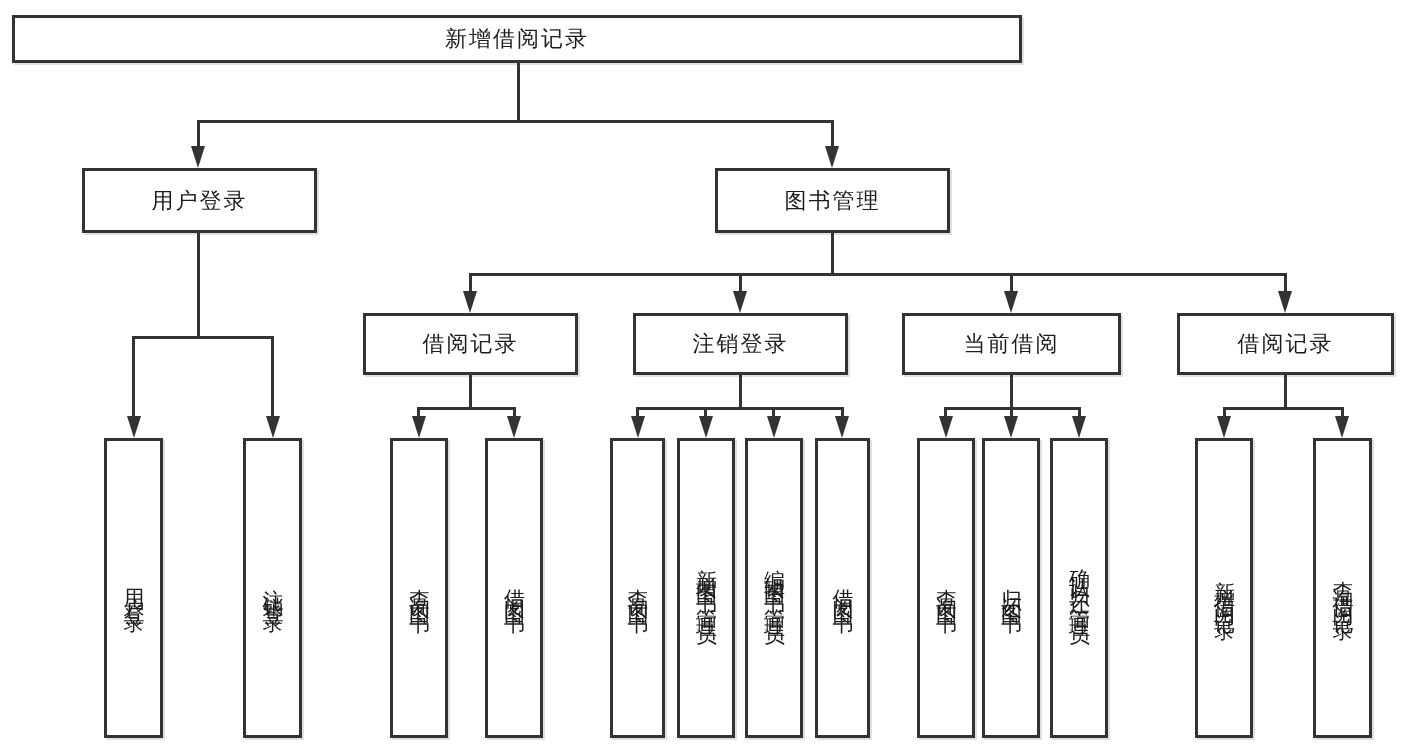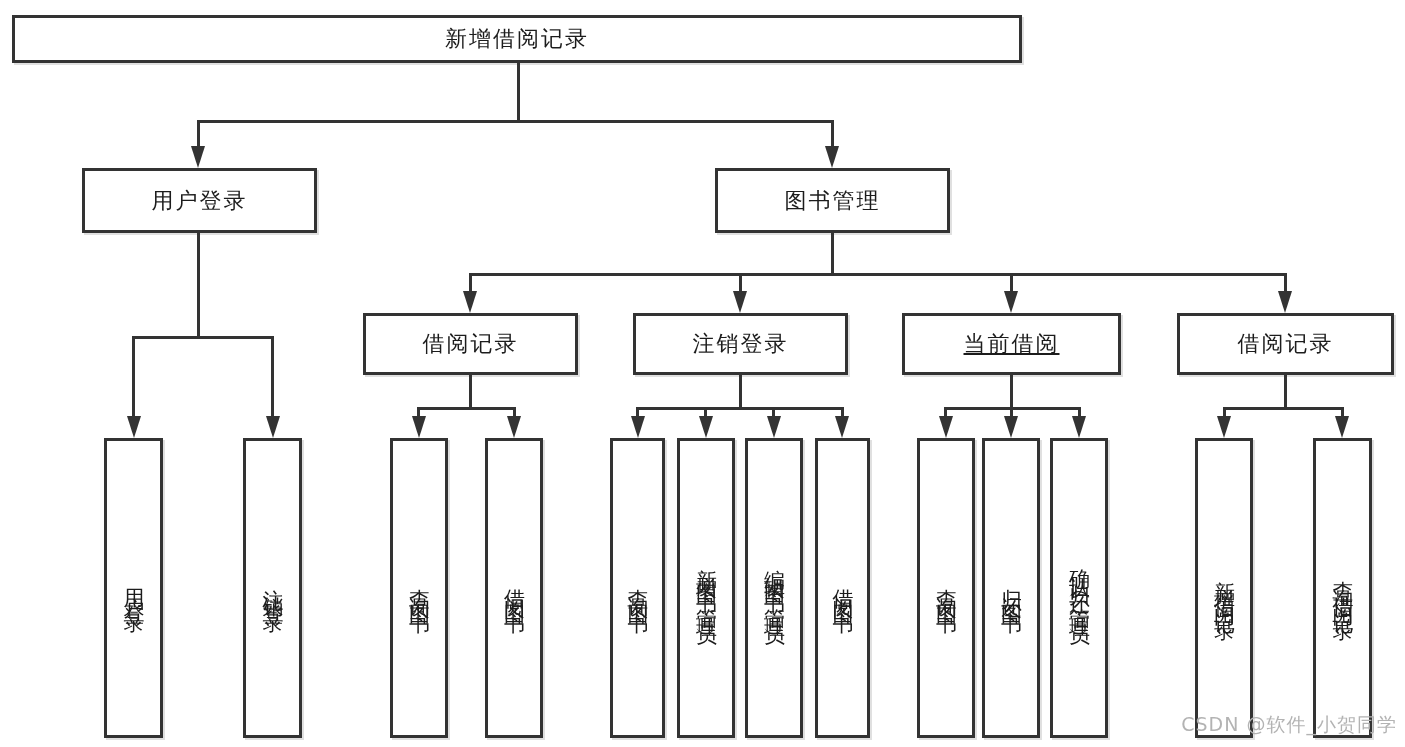--- a/index.html
+++ b/index.html
@@ -58,21 +58,21 @@
   <div class="arrow" style="left:463px;top:291px;"></div>
   <div class="seg" style="left:739px;top:273px;width:3px;height:20px;"></div>
   <div class="arrow" style="left:733px;top:291px;"></div>
   <div class="seg" style="left:1010px;top:273px;width:3px;height:20px;"></div>
   <div class="arrow" style="left:1004px;top:291px;"></div>
   <div class="seg" style="left:1284px;top:273px;width:3px;height:20px;"></div>
   <div class="arrow" style="left:1278px;top:291px;"></div>
 
   <div class="box hlabel" style="left:363px;top:313px;width:215px;height:62px;">借阅记录</div>
   <div class="box hlabel" style="left:633px;top:313px;width:215px;height:62px;">注销登录</div>
-  <div class="box hlabel" style="left:902px;top:313px;width:219px;height:62px;text-decoration:underline;">当前借阅</div>
+  <div class="box hlabel" style="left:902px;top:313px;width:219px;height:62px;">当前借阅</div>
   <div class="box hlabel" style="left:1177px;top:313px;width:217px;height:62px;">借阅记录</div>
 
   <div class="seg" style="left:469px;top:375px;width:3px;height:32px;"></div>
   <div class="seg" style="left:417px;top:407px;width:99px;height:3px;"></div>
   <div class="seg" style="left:417px;top:407px;width:3px;height:11px;"></div>
   <div class="arrow" style="left:412px;top:416px;"></div>
   <div class="seg" style="left:513px;top:407px;width:3px;height:11px;"></div>
   <div class="arrow" style="left:507px;top:416px;"></div>
 
   <div class="seg" style="left:739px;top:375px;width:3px;height:32px;"></div>
@@ -113,15 +113,14 @@
   <div class="box vlabel" style="left:745px;top:438px;width:58px;height:300px;">编辑图书（管理员）</div>
   <div class="box vlabel" style="left:815px;top:438px;width:55px;height:300px;">借阅图书</div>
 
   <div class="box vlabel" style="left:917px;top:438px;width:58px;height:300px;">查询图书</div>
   <div class="box vlabel" style="left:982px;top:438px;width:58px;height:300px;">归还图书</div>
   <div class="box vlabel" style="left:1050px;top:438px;width:58px;height:300px;">确认归还（管理员）</div>
 
   <div class="box vlabel" style="left:1195px;top:438px;width:58px;height:300px;">新增借阅记录</div>
   <div class="box vlabel" style="left:1313px;top:438px;width:59px;height:300px;">查询借阅记录</div>
 
-  <div class="watermark" style="right:8px;top:712px;">CSDN @软件_小贺同学</div>
 
 </div>
 
 </body></html>

